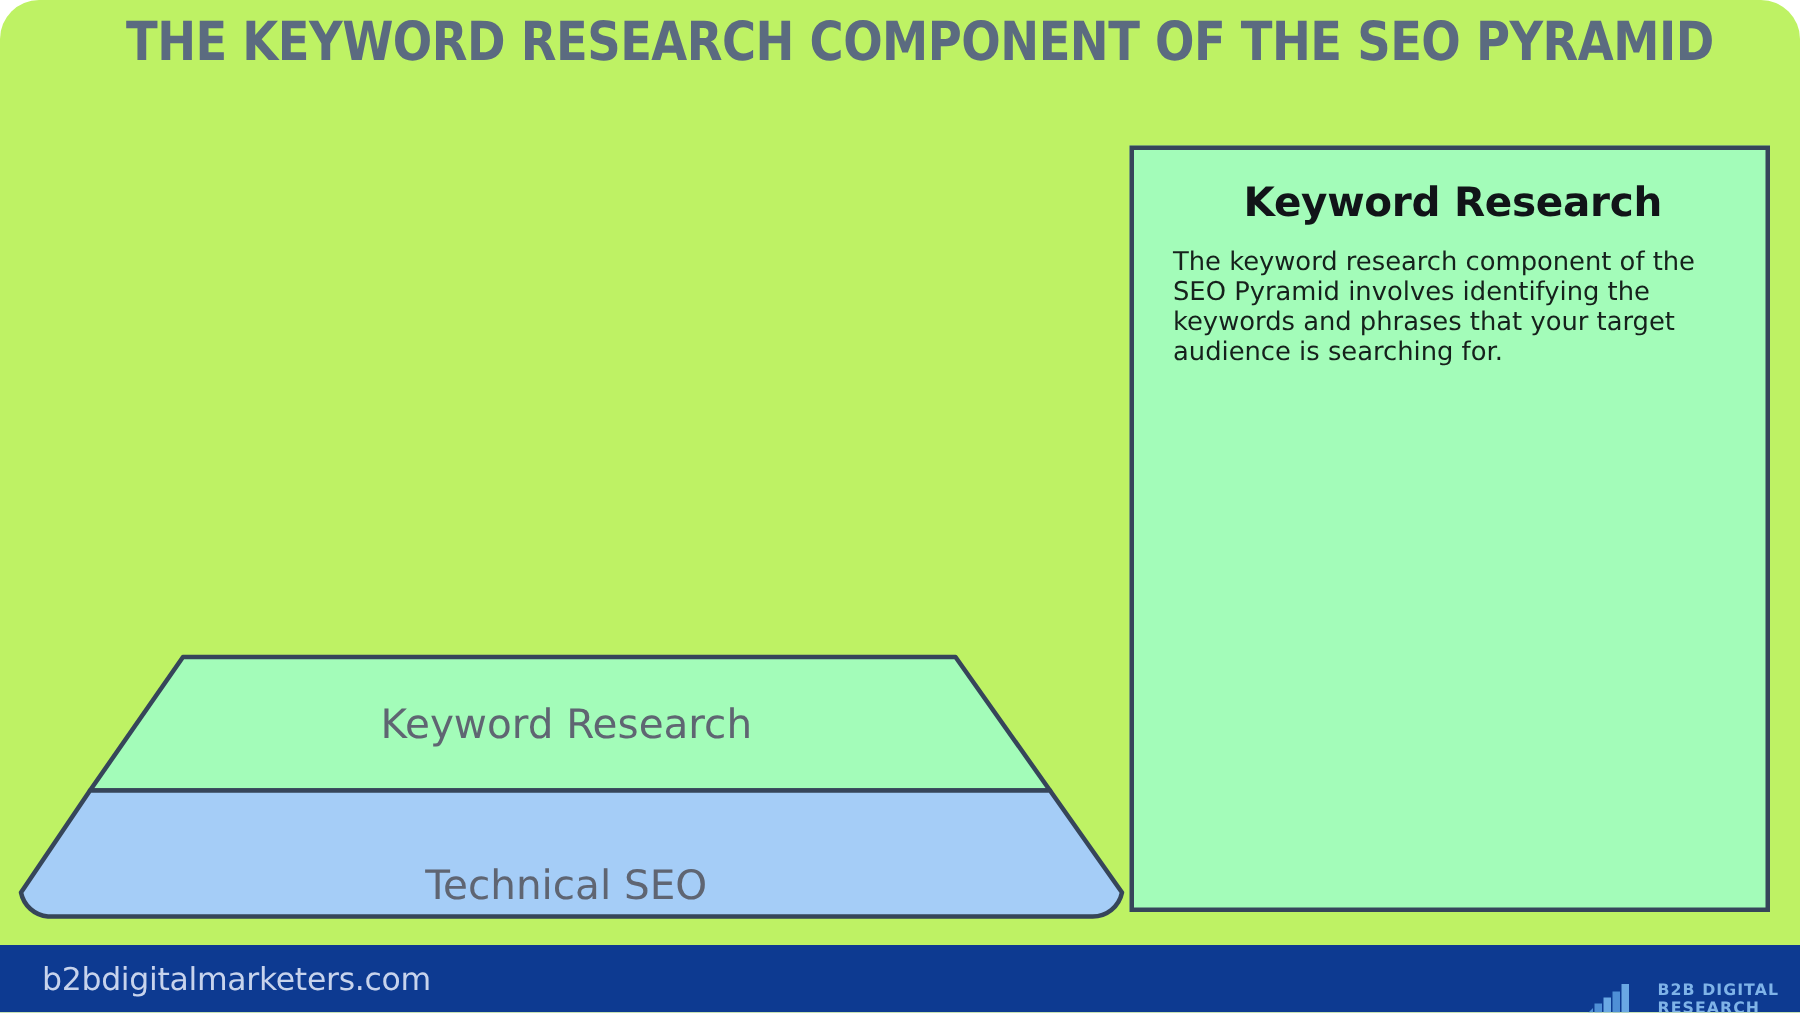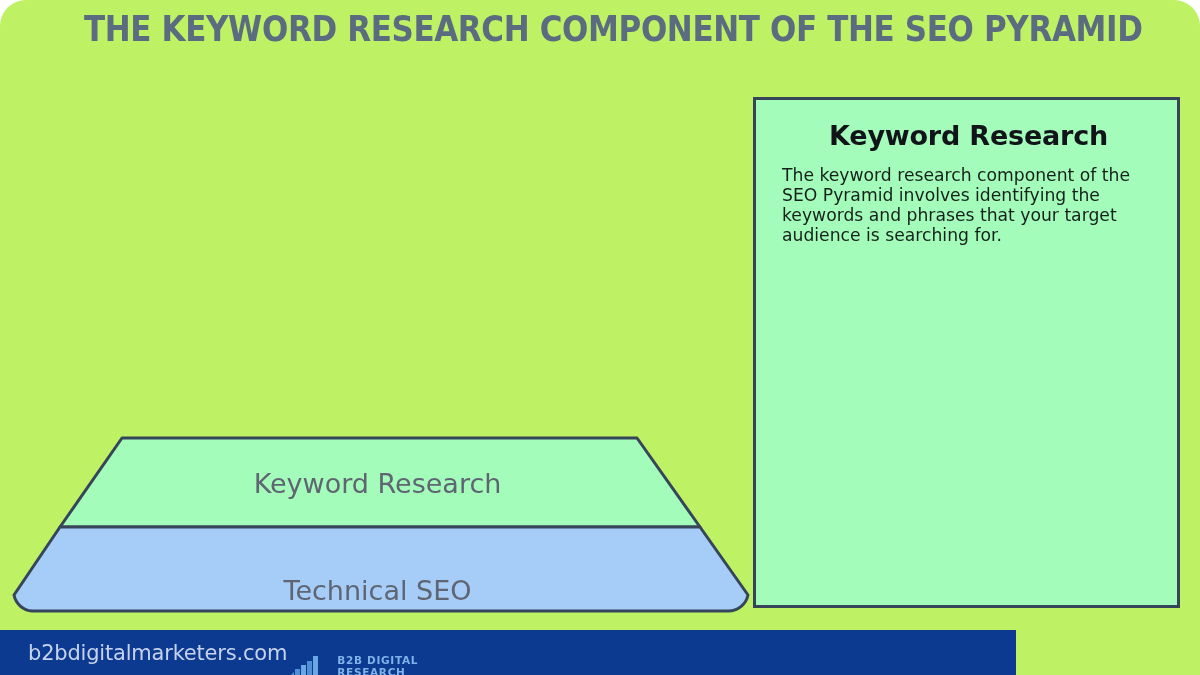--- a/index.html
+++ b/index.html
@@ -85,25 +85,26 @@
     color: #16211c;
     margin: 0 0 13px 0;
   }
   .panel-para:last-child { margin-bottom: 0; }
 
   
   #footer {
     position: absolute;
     left: 0;
     bottom: 0;
-    width: 1016px;
+    width: 1200px;
     height: 45px;
     background: #0d3a91;
     display: flex;
     align-items: center;
+    justify-content: space-between;
   }
   #footer-site {
     margin-left: 28px;
     font-family: "DejaVu Sans", sans-serif;
     font-size: 21px;
     color: #c7d3ec;
     letter-spacing: -0.2px;
   }
   #footer-logo {
     margin-right: 14px;

